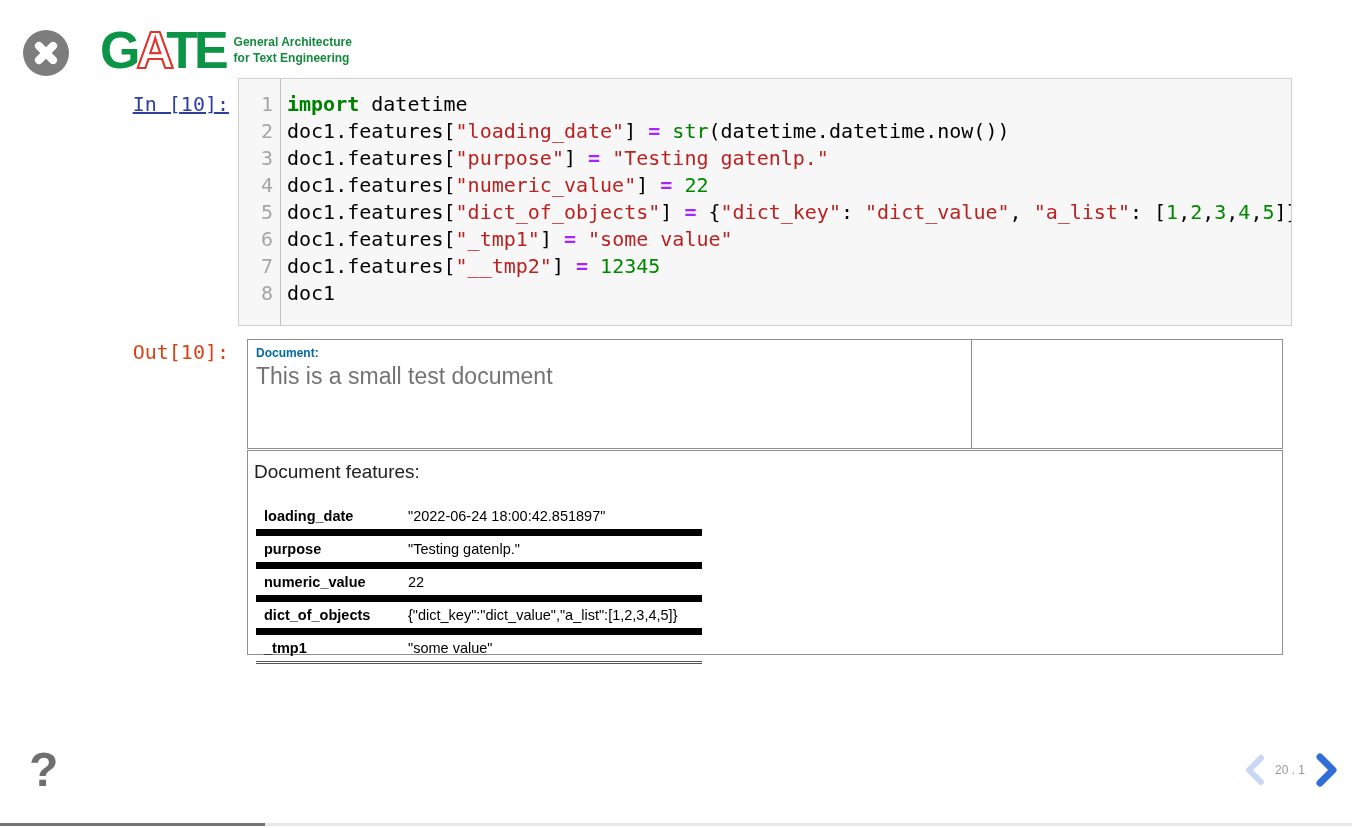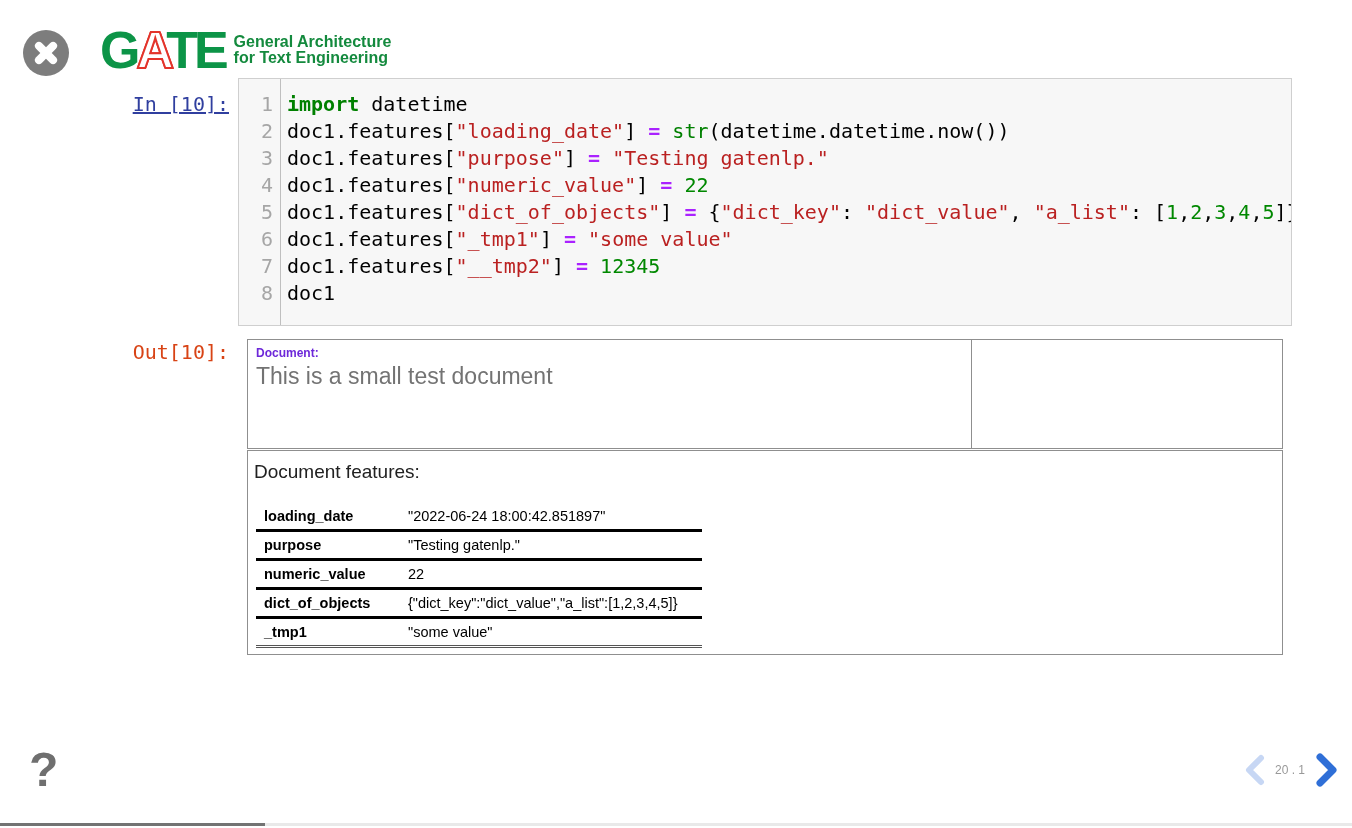--- a/index.html
+++ b/index.html
@@ -14,21 +14,21 @@
   .close-btn .bar.b1{transform:translate(-50%,-50%) rotate(45deg);}
   .close-btn .bar.b2{transform:translate(-50%,-50%) rotate(-45deg);}
 
   
   .logo{position:absolute;left:100px;top:28px;display:flex;align-items:center;}
   .logo-word{font-weight:bold;font-size:52px;letter-spacing:-4px;line-height:44px;
              font-family:"Liberation Sans",sans-serif;}
   .lw-green{color:#0c9447;}
   .lw-red{color:#fff;-webkit-text-stroke:2px #e3342b;
           text-shadow:-1px 0 #e3342b,1px 0 #e3342b,0 -1px #e3342b,0 1px #e3342b;}
-  .logo-tagline{margin-left:9px;color:#148a3e;font-size:16px;font-weight:bold;line-height:16px;}
+  .logo-tagline{margin-left:9px;color:#148a3e;font-size:12px;font-weight:bold;line-height:16px;}
 
   
   .prompt{position:absolute;width:110px;text-align:right;white-space:pre;
           font-family:"DejaVu Sans Mono","Liberation Mono",monospace;font-size:20px;}
   .in-prompt{left:119px;top:92px;color:#303F9F;text-decoration:underline;}
   .out-prompt{left:119px;top:340px;color:#D84315;}
 
   
   .code-cell{position:absolute;left:238px;top:78px;width:1054px;height:248px;box-sizing:border-box;
              background:#f7f7f7;border:1px solid #cfcfcf;display:flex;overflow:hidden;
@@ -41,29 +41,29 @@
   .tok-op{color:#AA22FF;font-weight:bold;}
   .tok-nb{color:#008800;}
   .tok-bi{color:#008000;}
   .tok-pl{color:#000;}
 
   
   .doc-panel{position:absolute;left:247px;top:339px;width:1036px;height:110px;box-sizing:border-box;
              border:1px solid #8f8f8f;display:flex;background:#fff;}
   .doc-pane-left{width:724px;box-sizing:border-box;border-right:1px solid #8f8f8f;padding:6px 8px;}
   .doc-pane-right{flex:1;}
-  .doc-label{font-size:12px;font-weight:bold;color:#6d28d9;}
+  .doc-label{font-size:12px;font-weight:bold;color:#0369a1;}
   .doc-text{font-size:23px;color:#737373;margin-top:3px;}
 
   
   .features-panel{position:absolute;left:247px;top:450px;width:1036px;height:205px;box-sizing:border-box;
                   border:1px solid #8f8f8f;padding:10px 0 16px 6px;background:#fff;}
   .features-title{font-size:19px;color:#212121;}
   table.features{border-collapse:collapse;margin:20px 0 0 2px;width:446px;font-size:14.5px;}
-  table.features td{border-bottom:3px solid #000000;padding:5px 8px;vertical-align:middle;}
+  table.features td{border-bottom:7px solid #000000;padding:5px 8px;vertical-align:middle;}
   table.features td.fkey{font-weight:bold;width:128px;}
   table.features tr:last-child td{border-bottom:3px double #555;}
 
   
   .help-icon{position:absolute;left:29px;top:746px;font-size:48px;font-weight:bold;color:#6f6f6f;
              line-height:48px;cursor:pointer;}
   .nav{position:absolute;right:10px;top:750px;display:flex;align-items:center;text-align:right;}
   .nav svg{display:block;cursor:pointer;}
   .slide-number{color:#999;font-size:12px;margin:0 5px;white-space:pre;}
   .progress{position:absolute;left:0;bottom:2px;width:100%;height:3px;background:#e9e9e9;}

